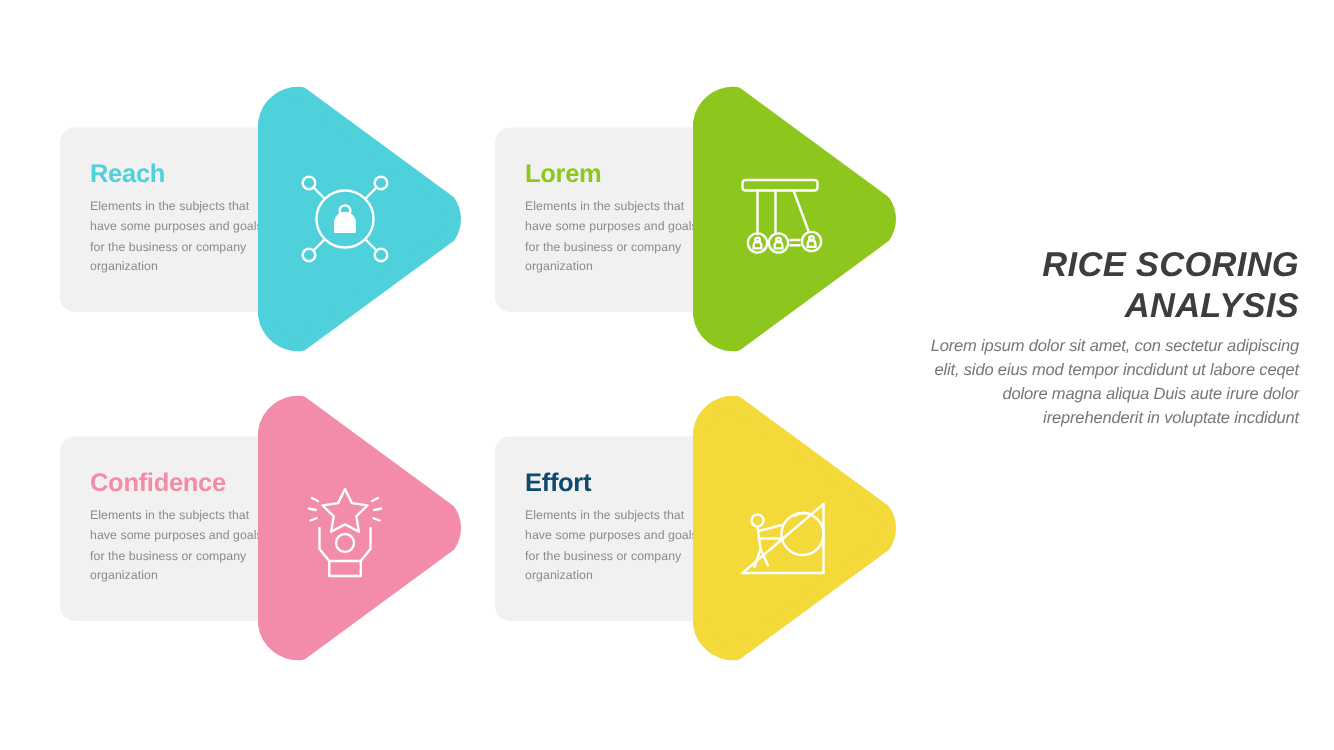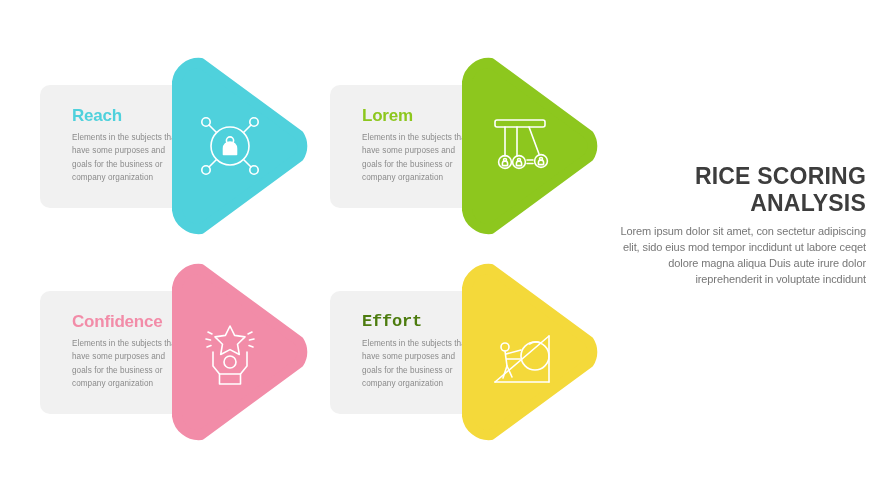--- a/index.html
+++ b/index.html
@@ -21,21 +21,21 @@
     width: 889px;
     height: 500px;
   }
 
   
   .card {
     position: absolute;
     background: #F1F1F1;
     border-radius: 10px;
     box-sizing: border-box;
-    padding: 22px 20px 18px 32px;
+    padding: 22px 20px 18px 20px;
   }
   .card-title {
     font-size: 17px;
     font-weight: bold;
     letter-spacing: -0.2px;
     margin: 0 0 7px 0;
     line-height: 1;
   }
   .card-desc {
     font-size: 8.2px;
@@ -60,20 +60,21 @@
     top: 0;
   }
 
   
   #side-panel {
     position: absolute;
     left: 614px;
     top: 163px;
     width: 252px;
     text-align: right;
+    font-style: italic;
   }
   #side-title {
     font-size: 23px;
     font-weight: bold;
     color: #3d3d3d;
     line-height: 1.17;
     letter-spacing: 0.2px;
     margin: 0 0 6px 0;
   }
   #side-desc {
@@ -165,21 +166,21 @@
         <line x1="79" y1="75" x2="74.5" y2="76"></line>
         <line x1="78" y1="83" x2="74" y2="81.5"></line>
         <circle cx="55" cy="98" r="6"></circle>
         <path d="M 38 88 L 38 102 L 44.5 110 L 44.5 120 L 65.5 120 L 65.5 110 L 72 102 L 72 88"></path>
         <path d="M 44.5 110 L 65.5 110"></path>
       </g>
     </svg>
   </div>
 
   <div class="card" style="left:330px; top:291px; width:165px; height:123px;">
-    <div class="card-title" style="color:#4d7c0f;font-family:Liberation Mono, monospace;">Effort</div>
+    <div class="card-title" style="color:#0c4a6e;">Effort</div>
     <div class="card-desc">Elements in the subjects that have some purposes and goals for the  business or company organization</div>
   </div>
 
   <div class="wedge" style="left:465px; top:264px; width:138px; height:176px;">
     <svg width="138" height="176" viewBox="0 0 138 176">
       <path d="M 26 5 L 124 77 A 20 20 0 0 1 124 99 L 26 171 A 22 22 0 0 1 2 152 L 2 24 A 22 22 0 0 1 26 5 Z" fill="#F4D93A" stroke="#F4D93A" stroke-width="10" stroke-linejoin="round"></path>
     </svg>
     <svg class="icon-layer" width="138" height="176" viewBox="0 0 138 176">
       <g stroke="#ffffff" stroke-width="1.6" fill="none" stroke-linecap="round" stroke-linejoin="round">
         <line x1="30" y1="118" x2="84" y2="72"></line>

